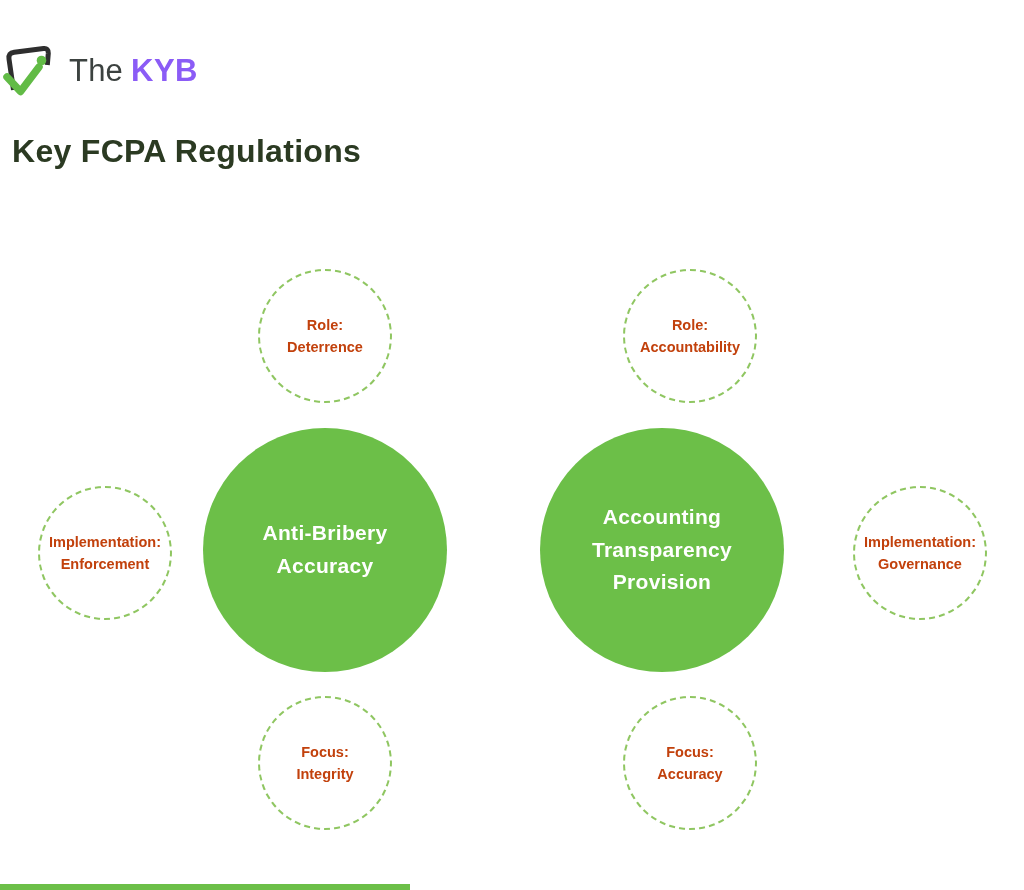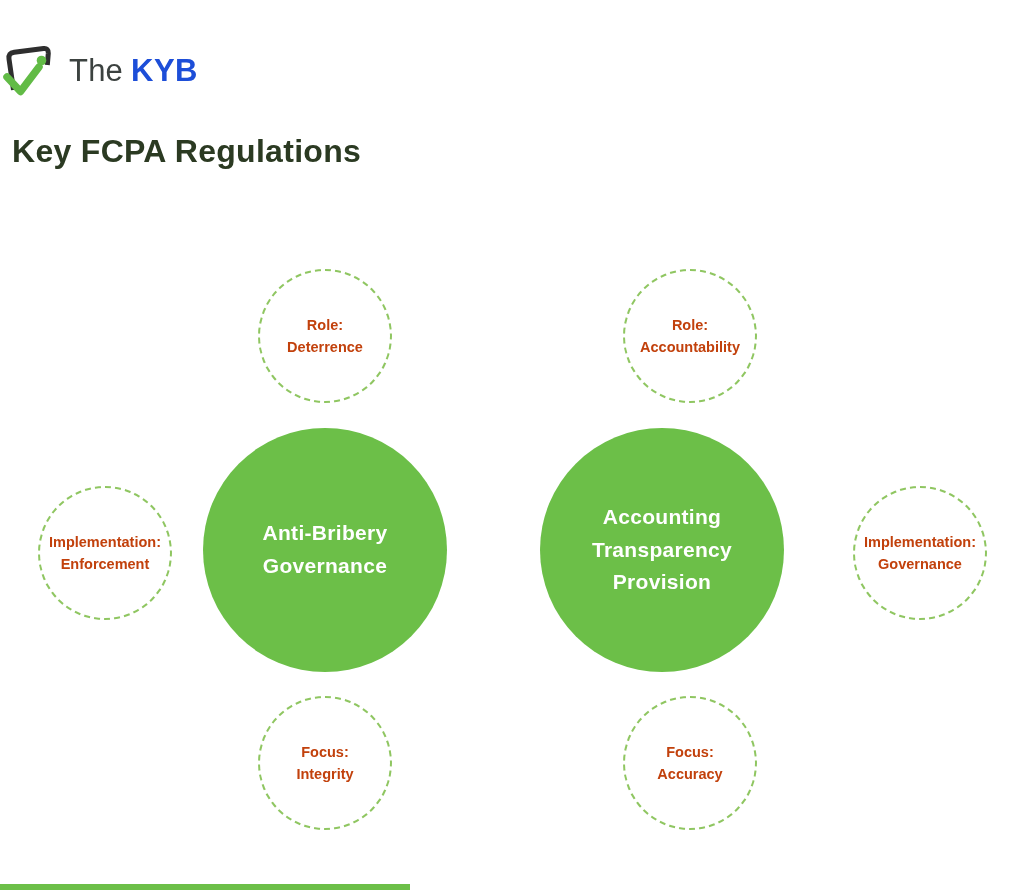--- a/index.html
+++ b/index.html
@@ -24,21 +24,21 @@
   .logo-text {
     font-size: 31px;
     color: #3c4240;
     letter-spacing: 0.2px;
     display: flex;
     align-items: baseline;
     gap: 8px;
   }
   .logo-text .kyb {
     font-weight: 700;
-    color: #1d4ed8;
+    color: #8b5cf6;
     letter-spacing: 0.5px;
   }
 
   
   .title {
     position: absolute;
     top: 133px; left: 12px;
     width: 100%;
     font-size: 32px;
     font-weight: 700;
@@ -116,21 +116,21 @@
     </div>
   </div>
 
   <div class="title">Key FCPA Regulations</div>
 
   <div class="sat sat-top-left">Role:
 Deterrence</div>
   <div class="sat sat-mid-left">Implementation:
 Enforcement</div>
   <div class="main-circle main-left">Anti-Bribery
-Governance</div>
+Accuracy</div>
   <div class="sat sat-bottom-left">Focus:
 Integrity</div>
 
   <div class="sat sat-top-right">Role:
 Accountability</div>
   <div class="sat sat-mid-right">Implementation:
 Governance</div>
   <div class="main-circle main-right">Accounting
 Transparency
 Provision</div>

